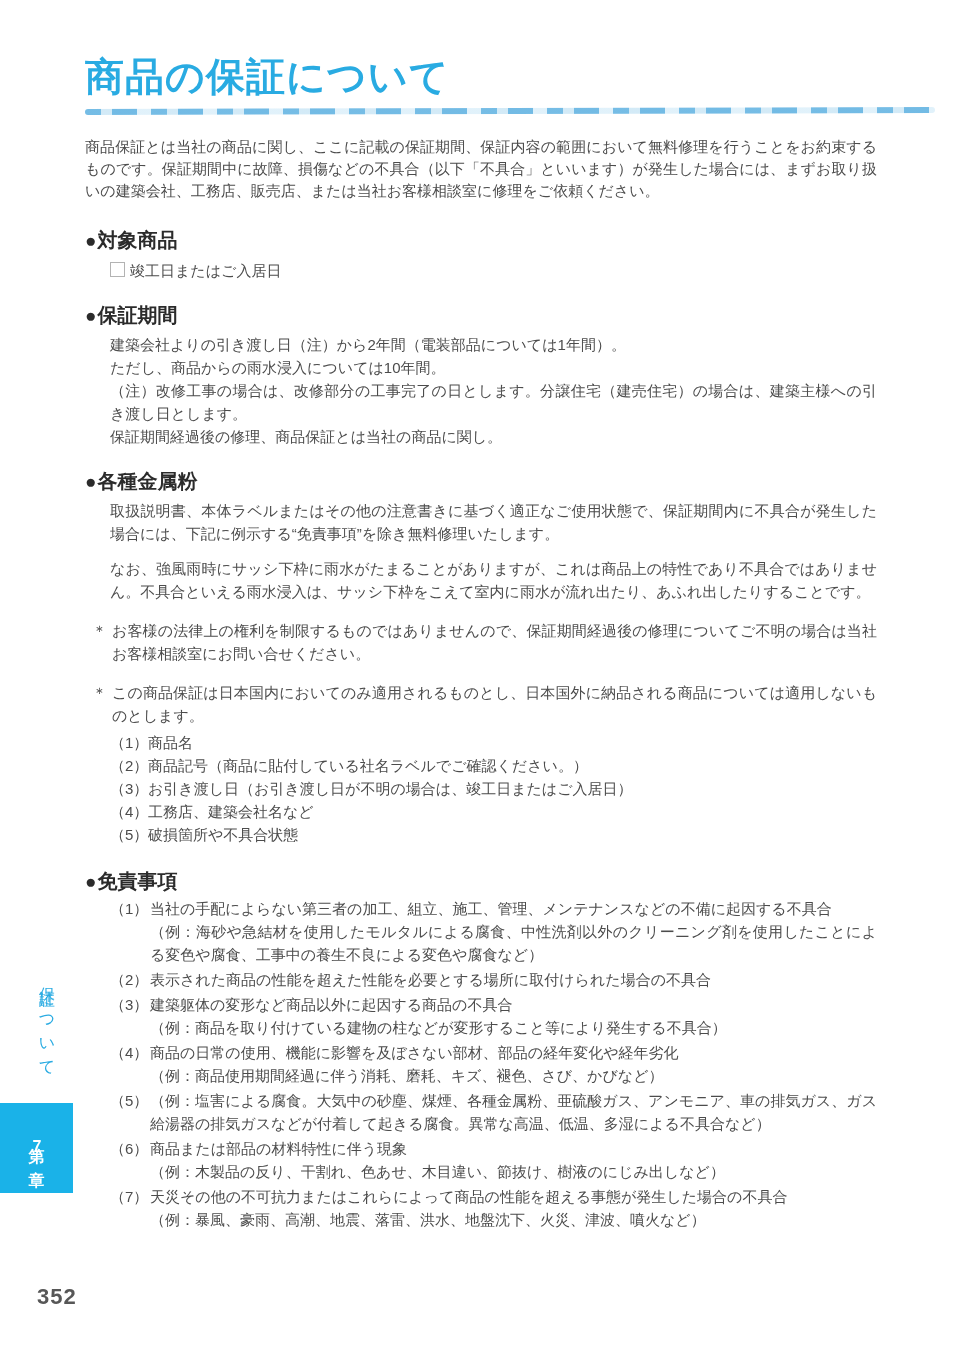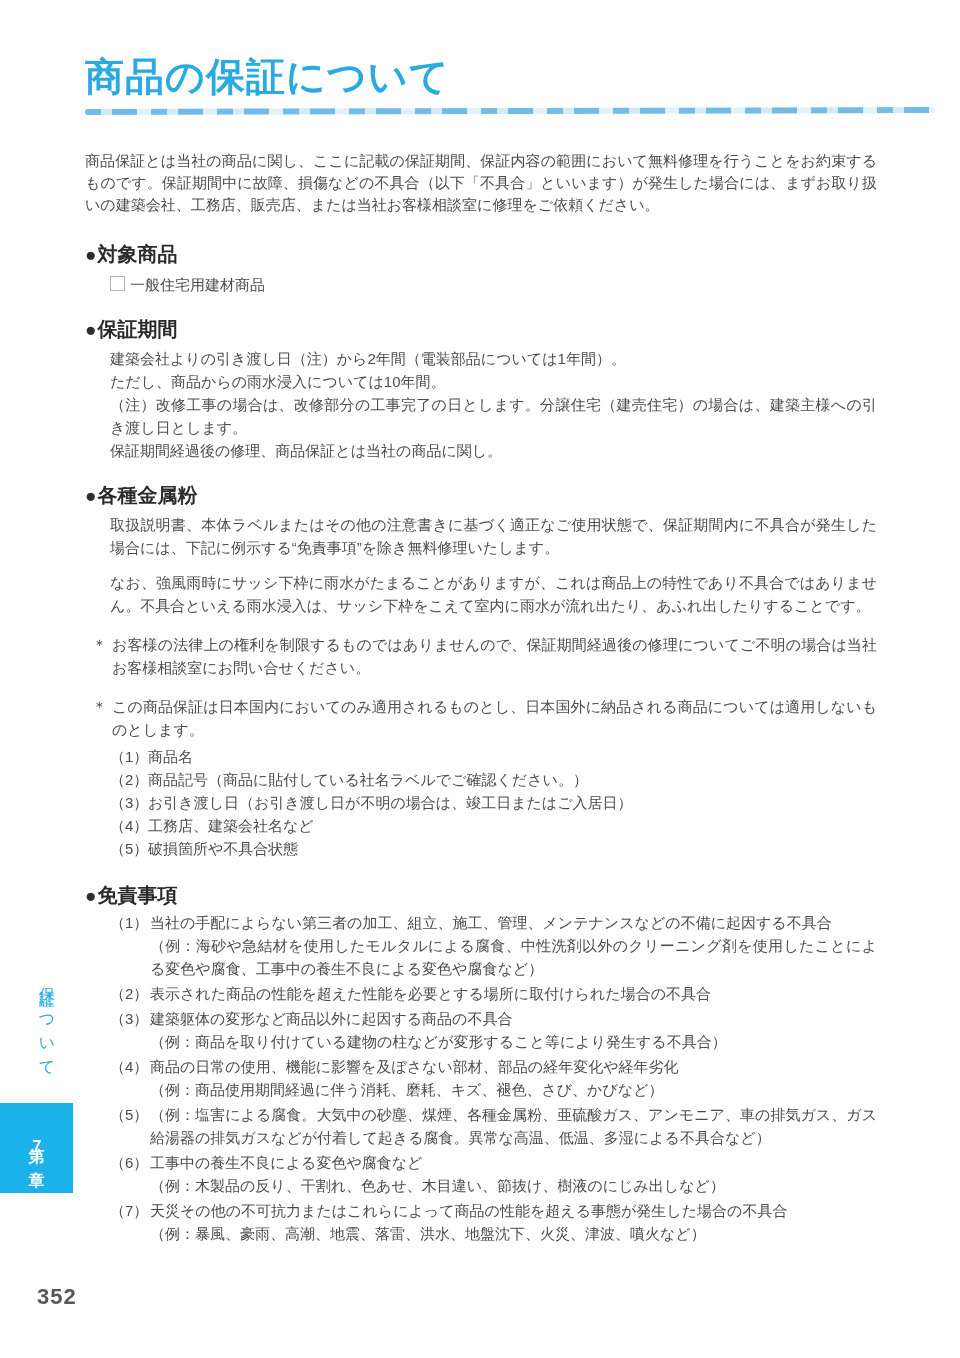--- a/index.html
+++ b/index.html
@@ -25,21 +25,21 @@
   .brush{
     margin-top:7px;height:6px;width:850px;border-radius:3px;
     background:repeating-linear-gradient(90deg,
       rgba(110,185,228,.95) 0 16px,
       rgba(175,217,240,.55) 16px 27px,
       rgba(90,175,224,.85) 27px 52px,
       rgba(195,228,246,.5) 52px 66px);
     transform:skewY(-0.12deg);
   }
   .intro{
-    margin-top:36px;font-size:15px;line-height:22px;color:var(--body-text);
+    margin-top:22px;font-size:15px;line-height:22px;color:var(--body-text);
     text-align:justify;
   }
   h2.sec{
     display:flex;align-items:center;gap:1px;
     font-size:20px;font-weight:bold;color:var(--heading-text);
   }
   h2.sec .bullet{font-size:19px;line-height:1;}
   .mt-sec1{margin-top:25px;}
   .mt-sec2{margin-top:20px;}
   .mt-sec3{margin-top:20px;}
@@ -105,21 +105,21 @@
 
     <p class="intro">商品保証とは当社の商品に関し、ここに記載の保証期間、保証内容の範囲において無料修理を行うことをお約束するものです。保証期間中に故障、損傷などの不具合（以下「不具合」といいます）が発生した場合には、まずお取り扱いの建築会社、工務店、販売店、または当社お客様相談室に修理をご依頼ください。</p>
 
     <section>
       <h2 class="sec mt-sec1">
         <span class="bullet">●</span>
         <span>対象商品</span>
       </h2>
       <div class="chk-row ind body-txt">
         <span class="chk"></span>
-        <span>一般住宅用建材商品</span>
+        <span>竣工日またはご入居日</span>
       </div>
     </section>
 
     <section>
       <h2 class="sec mt-sec2">
         <span class="bullet">●</span>
         <span>保証期間</span>
       </h2>
       <div class="ind body-txt period-lines">
         <div>建築会社よりの引き渡し日（注）から2年間（電装部品については1年間）。</div>
@@ -215,21 +215,21 @@
         <div class="d-item">
           <span>（5）</span>
           <div>
             <div class="example">（例：塩害による腐食。大気中の砂塵、煤煙、各種金属粉、亜硫酸ガス、アンモニア、車の排気ガス、ガス給湯器の排気ガスなどが付着して起きる腐食。異常な高温、低温、多湿による不具合など）</div>
           </div>
         </div>
 
         <div class="d-item">
           <span>（6）</span>
           <div>
-            <div>工事中の養生不良による変色や腐食など</div>
+            <div>商品または部品の材料特性に伴う現象</div>
             <div class="example">（例：木製品の反り、干割れ、色あせ、木目違い、節抜け、樹液のにじみ出しなど）</div>
           </div>
         </div>
 
         <div class="d-item">
           <span>（7）</span>
           <div>
             <div>天災その他の不可抗力またはこれらによって商品の性能を超える事態が発生した場合の不具合</div>
             <div class="example">（例：暴風、豪雨、高潮、地震、落雷、洪水、地盤沈下、火災、津波、噴火など）</div>
           </div>

